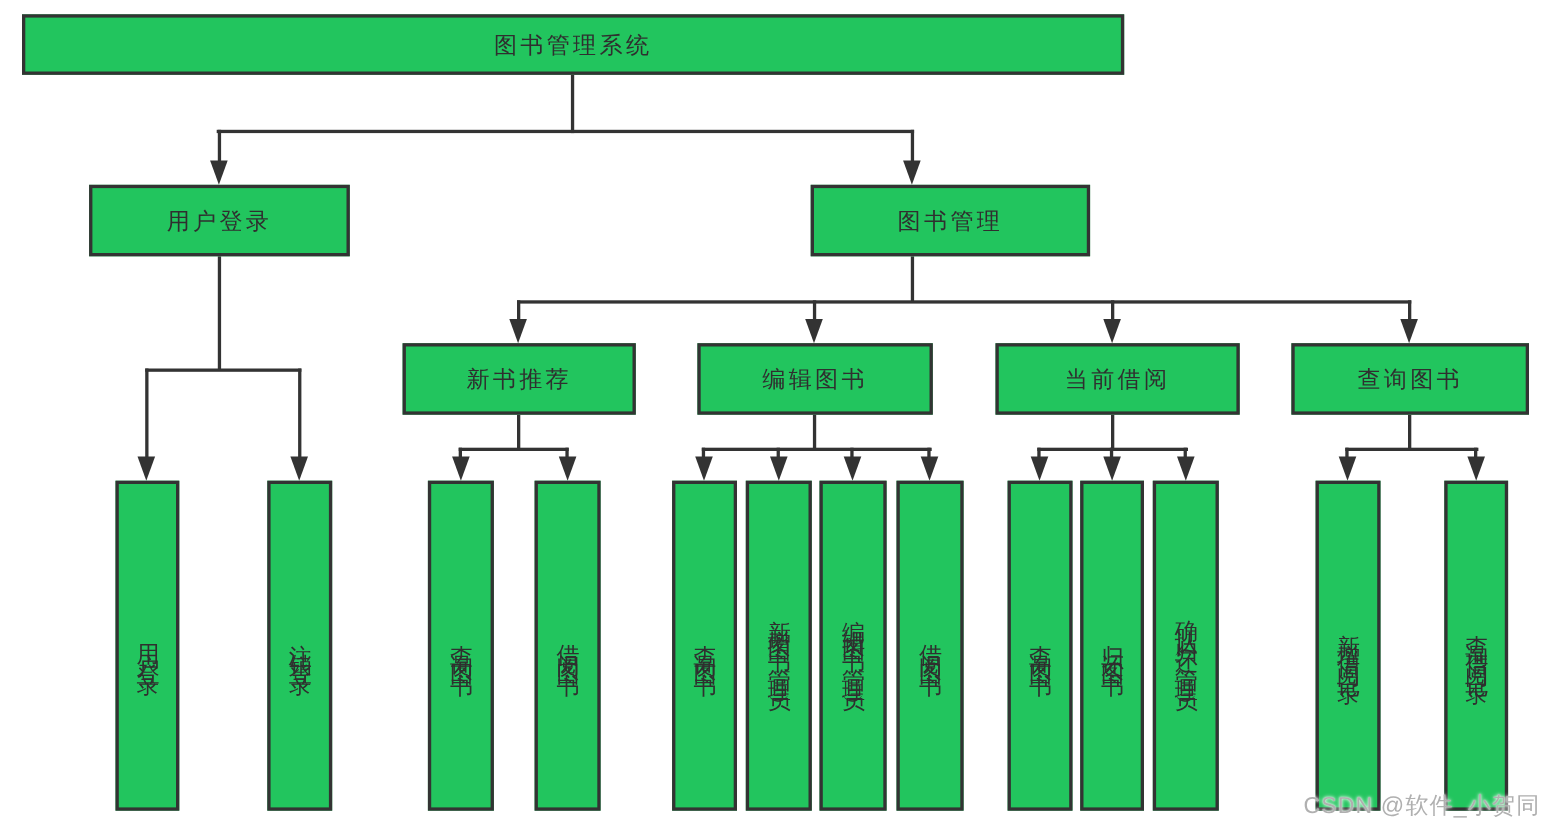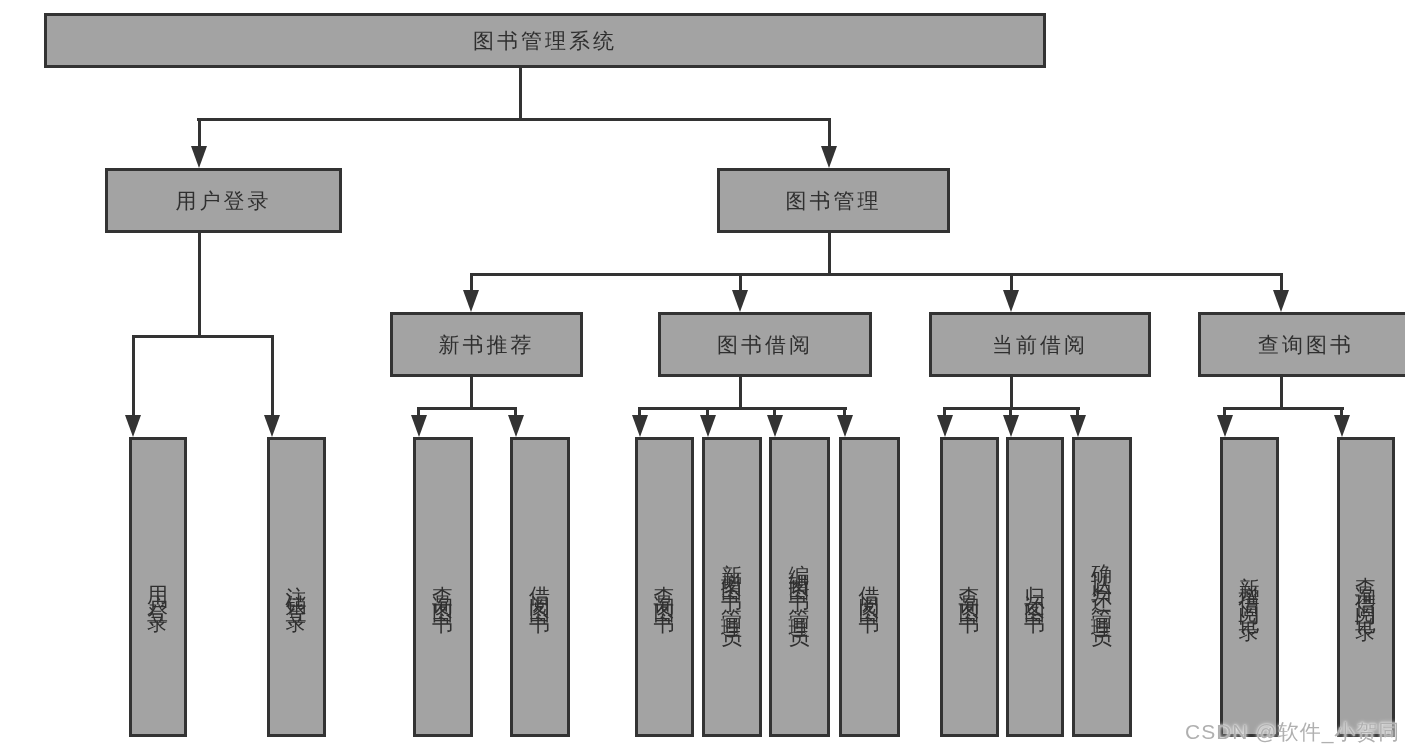--- a/index.html
+++ b/index.html
@@ -3,26 +3,25 @@
 <meta charset="utf-8">
 <style>
   * { margin:0; padding:0; box-sizing:border-box; }
   html,body { background:#fff; }
   body { font-family:"Liberation Sans", sans-serif; }
   #canvas {
     position:relative; width:1405px; height:747px;
     background:var(--bg,#ffffff); overflow:hidden;
   }
   .box {
-    position:absolute; background:#a3a3a3;
+    position:absolute; background:#22c55e;
     border:3px solid var(--line,#333);
     display:flex; align-items:center; justify-content:center;
     color:var(--text,#2f2f2f); font-size:21px; letter-spacing:3px;
     white-space:nowrap;
-    margin-left:24px;
   }
   .leaf {
     writing-mode:vertical-rl; text-orientation:mixed;
     font-size:21px; letter-spacing:9px; line-height:1;
     white-space:normal;
   }
   .vl { position:absolute; width:3px; background:var(--line,#333); }
   .hl { position:absolute; height:3px; background:var(--line,#333); }
   .ar {
     position:absolute; width:0; height:0;
@@ -95,24 +94,24 @@
   <div class="vl" style="left:1280px;top:377px;height:32px"></div>
   <div class="hl" style="left:1223px;top:407px;width:121px"></div>
   <div class="vl" style="left:1223px;top:407px;height:10px"></div>
   <div class="ar" style="left:1217px;top:415px"></div>
   <div class="vl" style="left:1340px;top:407px;height:10px"></div>
   <div class="ar" style="left:1334px;top:415px"></div>
 
   <div class="box" style="left:20px;top:13px;width:1002px;height:55px">图书管理系统</div>
 
   <div class="box" style="left:81px;top:168px;width:237px;height:65px">用户登录</div>
-  <div class="box" style="left:693px;top:168px;width:233px;height:65px">图书管理</div>
+  <div class="box" style="left:737px;top:168px;width:254px;height:65px">图书管理</div>
 
-  <div class="box" style="left:366px;top:312px;width:193px;height:65px">新书推荐</div>
-  <div class="box" style="left:634px;top:312px;width:214px;height:65px">图书借阅</div>
+  <div class="box" style="left:366px;top:312px;width:212px;height:65px">新书推荐</div>
+  <div class="box" style="left:634px;top:312px;width:214px;height:65px">编辑图书</div>
   <div class="box" style="left:905px;top:312px;width:222px;height:65px">当前借阅</div>
   <div class="box" style="left:1174px;top:312px;width:216px;height:65px">查询图书</div>
 
   <div class="box leaf" style="left:105px;top:437px;width:58px;height:300px">用户登录</div>
   <div class="box leaf" style="left:243px;top:437px;width:59px;height:300px">注销登录</div>
 
   <div class="box leaf" style="left:389px;top:437px;width:60px;height:300px">查询图书</div>
   <div class="box leaf" style="left:486px;top:437px;width:60px;height:300px">借阅图书</div>
 
   <div class="box leaf" style="left:611px;top:437px;width:59px;height:300px">查询图书</div>

